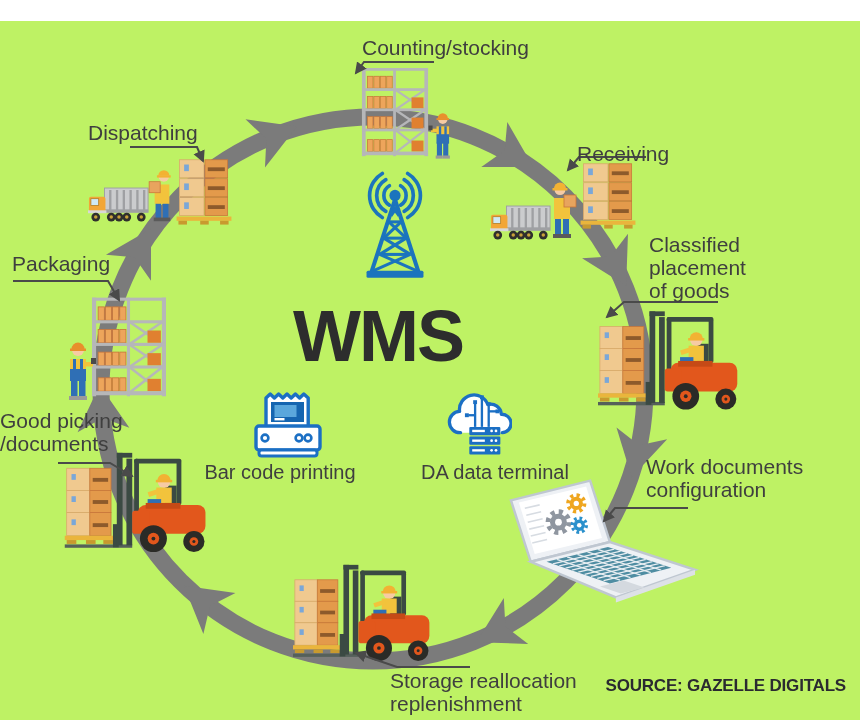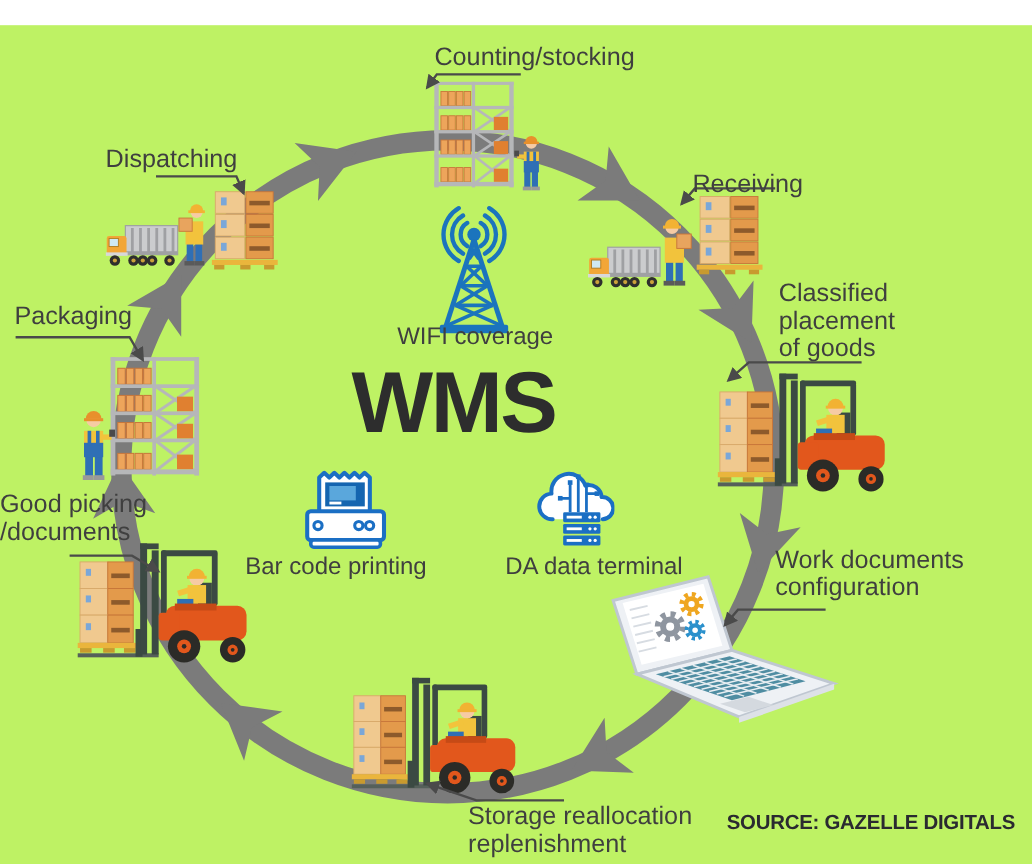--- a/index.html
+++ b/index.html
@@ -445,19 +445,18 @@
     <div>Good picking</div>
       <div>/documents</div>
   </div>
   <div class="lbl" style="left:12px;top:231px">
       <div>Packaging</div>
     </div>
   <div class="lbl" style="left:88px;top:100px">
       <div>Dispatching</div>
     </div>
 
-  <div class="center-lbl" style="left:306px;top:249px;width:180px">WIFI coverage</div>
   <div id="wms">WMS</div>
   <div class="center-lbl" style="left:414px;top:440px;width:162px">DA data terminal</div>
   <div class="center-lbl" style="left:204px;top:440px;width:152px">Bar code printing</div>
 
   <div id="source">SOURCE: GAZELLE DIGITALS</div>
 </div>
 
 </body></html>

